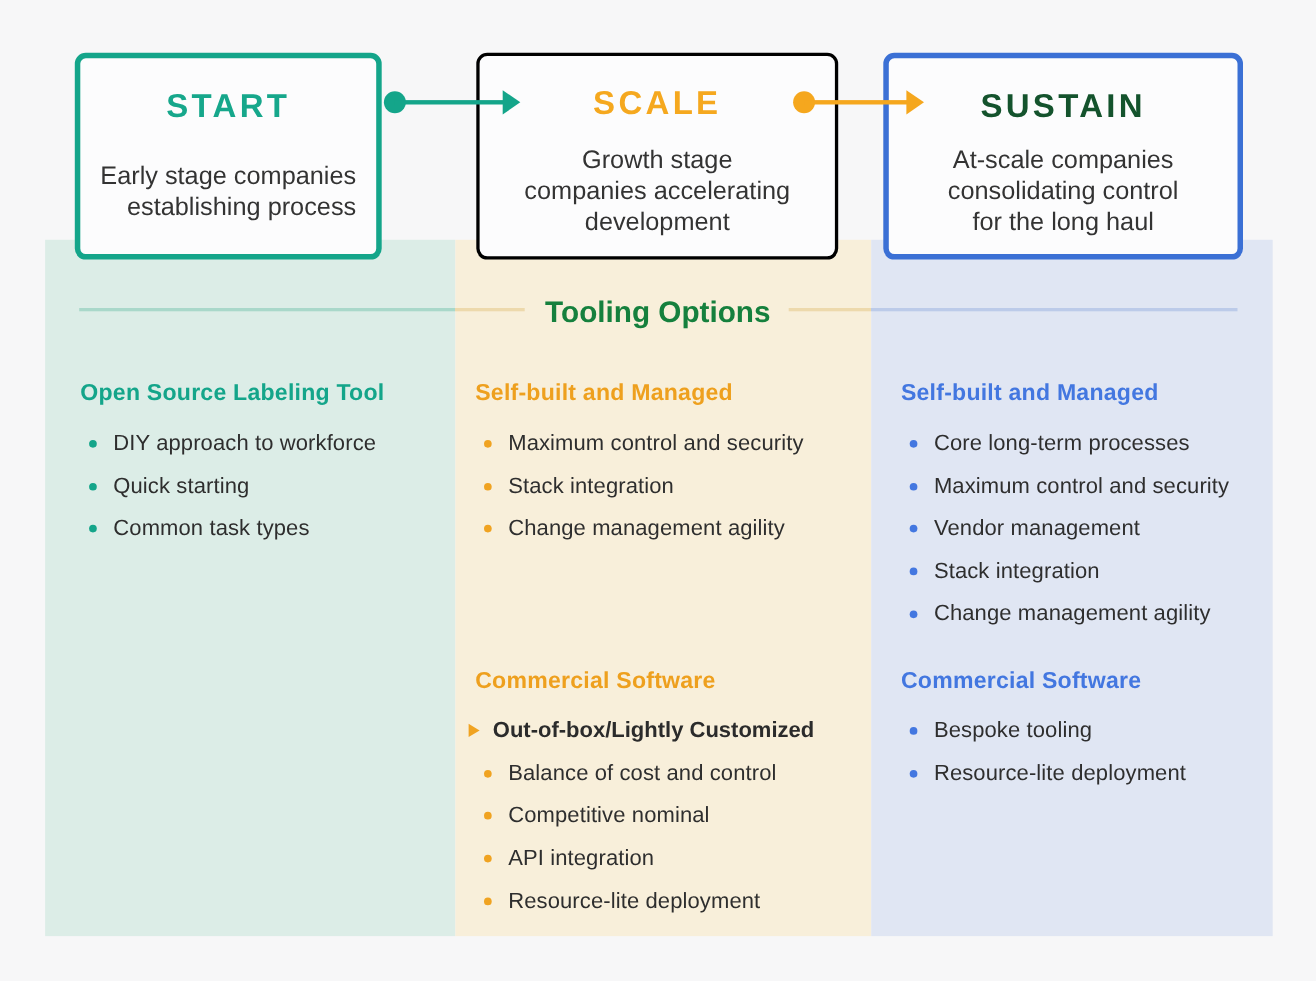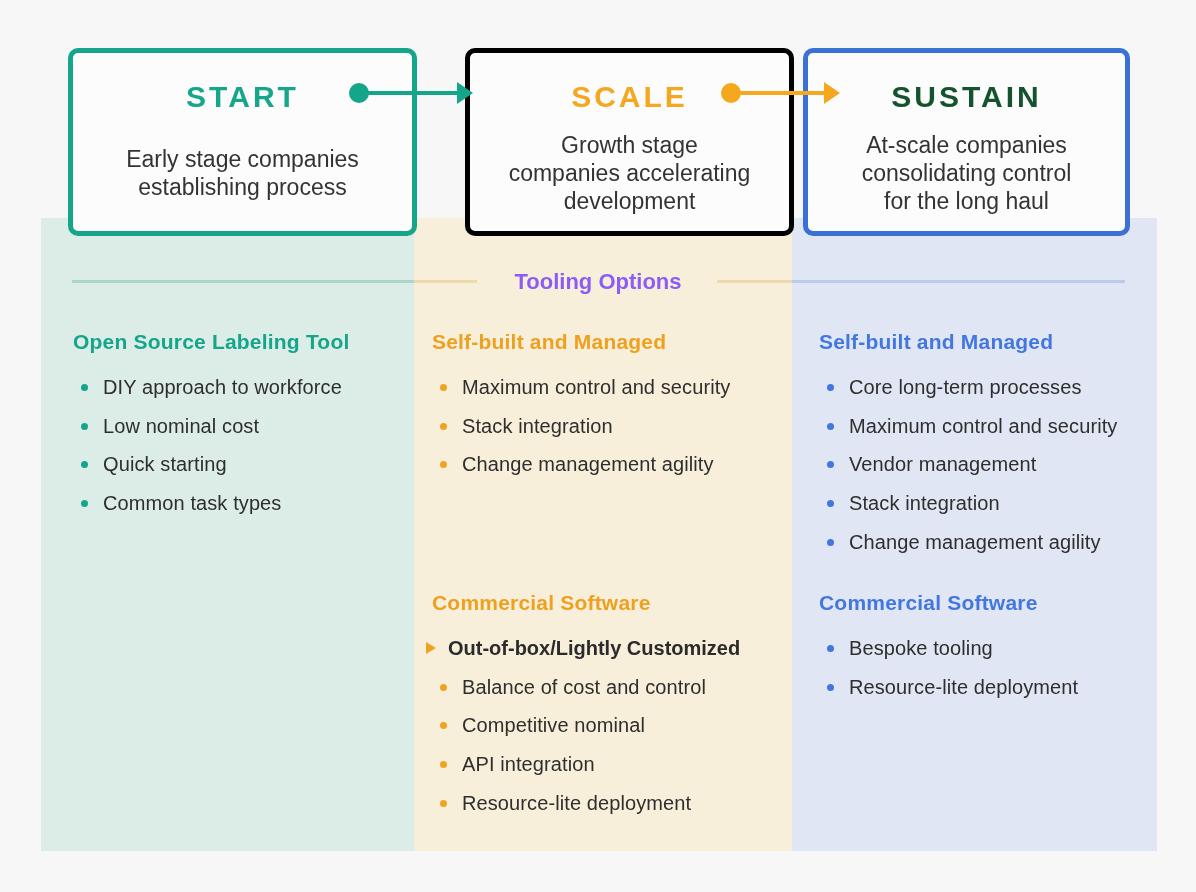--- a/index.html
+++ b/index.html
@@ -12,21 +12,21 @@
   .col-start{left:41px;width:373px;background:#dcede7;}
   .col-scale{left:414px;width:378px;background:#f8efda;}
   .col-sustain{left:792px;width:365px;background:#e0e6f3;}
 
   .section{position:absolute;right:4px;}
   .sec1{top:112px;} .sec2{top:373px;}
   .col-start .section{left:32px;}
   .col-scale .section{left:18px;}
   .col-sustain .section{left:27px;}
 
-  .section h3{margin:0 0 14px;font-size:21px;line-height:24px;font-weight:bold;letter-spacing:.2px;}
+  .section h3{margin:16px 0 14px;font-size:21px;line-height:24px;font-weight:bold;letter-spacing:.2px;}
   .col-start h3{color:#14a58a;}
   .col-scale h3{color:#eea01e;}
   .col-sustain h3{color:#4377e0;}
 
   ul.bullets{list-style:none;margin:0;padding:0;}
   ul.bullets li{height:38.7px;display:flex;align-items:center;}
   .dot{width:7px;height:7px;border-radius:50%;margin:0 15px 0 8px;flex:0 0 auto;}
   .col-start .dot{background:#14a58a;}
   .col-scale .dot{background:#f0a321;}
   .col-sustain .dot{background:#4377e0;}
@@ -34,22 +34,22 @@
 
   .subitem{height:38.7px;display:flex;align-items:center;font-weight:bold;font-size:20px;color:#2b2b2b;}
   .tri{width:0;height:0;border-left:10px solid;border-top:6px solid transparent;border-bottom:6px solid transparent;margin:0 12px 0 -6px;flex:0 0 auto;}
   .col-scale .tri{border-left-color:#f0a321;}
   .col-sustain .tri{border-left-color:#3e73da;}
 
   
   .stage{position:absolute;top:48px;height:188px;background:#fcfcfd;border-radius:10px;
          display:flex;flex-direction:column;align-items:center;text-align:center;
          padding-top:26px;box-sizing:border-box;z-index:2;}
-  .stage-start{left:68px;width:349px;border:5px solid #14a58a;}
-  .stage-scale{left:433px;width:329px;border:5px solid #000000;margin-left:32px;}
+  .stage-start{left:68px;width:279px;border:5px solid #14a58a;text-align:right;}
+  .stage-scale{left:433px;width:329px;border:3px solid #000000;}
   .stage-sustain{left:803px;width:327px;border:5px solid #3b70d5;}
   .stage-title{font-size:30px;font-weight:bold;letter-spacing:3px;line-height:35px;}
   .stage-start .stage-title{color:#16a78b;}
   .stage-scale .stage-title{color:#f5a81f;}
   .stage-sustain .stage-title{color:#14532d;}
   .stage-desc-wrap{flex:1;display:flex;align-items:center;justify-content:center;width:100%;}
   .stage-desc{font-size:23px;line-height:28px;color:#333;white-space:pre-line;}
 
   
   .conn{position:absolute;z-index:5;}
@@ -58,44 +58,40 @@
   .conn .c-arrow{position:absolute;width:0;height:0;border-top:11px solid transparent;border-bottom:11px solid transparent;}
   .conn-teal .c-dot{left:349px;top:83px;background:#14a58a;}
   .conn-teal .c-line{left:359px;top:91px;width:100px;background:#14a58a;}
   .conn-teal .c-arrow{left:457px;top:82px;border-left:16px solid #14a58a;}
   .conn-orange .c-dot{left:721px;top:83px;background:#f5a71e;}
   .conn-orange .c-line{left:731px;top:91px;width:95px;background:#f5a71e;}
   .conn-orange .c-arrow{left:824px;top:82px;border-left:16px solid #f5a71e;}
 
   
   .tooling-label{position:absolute;top:269px;left:478px;width:240px;text-align:center;
-                 font-size:22px;font-weight:bold;color:#8b5cf6;z-index:4;}
+                 font-size:27px;font-weight:bold;color:#15803d;z-index:4;}
   .div-line{position:absolute;top:280px;height:3px;z-index:3;}
   .div-left{left:72px;width:405px;background:linear-gradient(to right,#a9d8ca 0 342px,#edd9ac 342px);}
   .div-right{left:717px;width:408px;background:linear-gradient(to right,#edd9ac 0 75px,#bccbe9 75px);}
 </style>
 </head>
 <body>
 
 <div class="canvas">
 
   <div class="col col-start">
     <div class="section sec1">
       <h3>Open Source Labeling Tool</h3>
       <ul class="bullets">
           <li>
             <span class="dot"></span>
             <span class="txt">DIY approach to workforce</span>
           </li>
           <li>
             <span class="dot"></span>
-            <span class="txt">Low nominal cost</span>
-          </li>
-          <li>
-            <span class="dot"></span>
             <span class="txt">Quick starting</span>
           </li>
           <li>
             <span class="dot"></span>
             <span class="txt">Common task types</span>
           </li>
         </ul>
     </div>
   </div>
 

